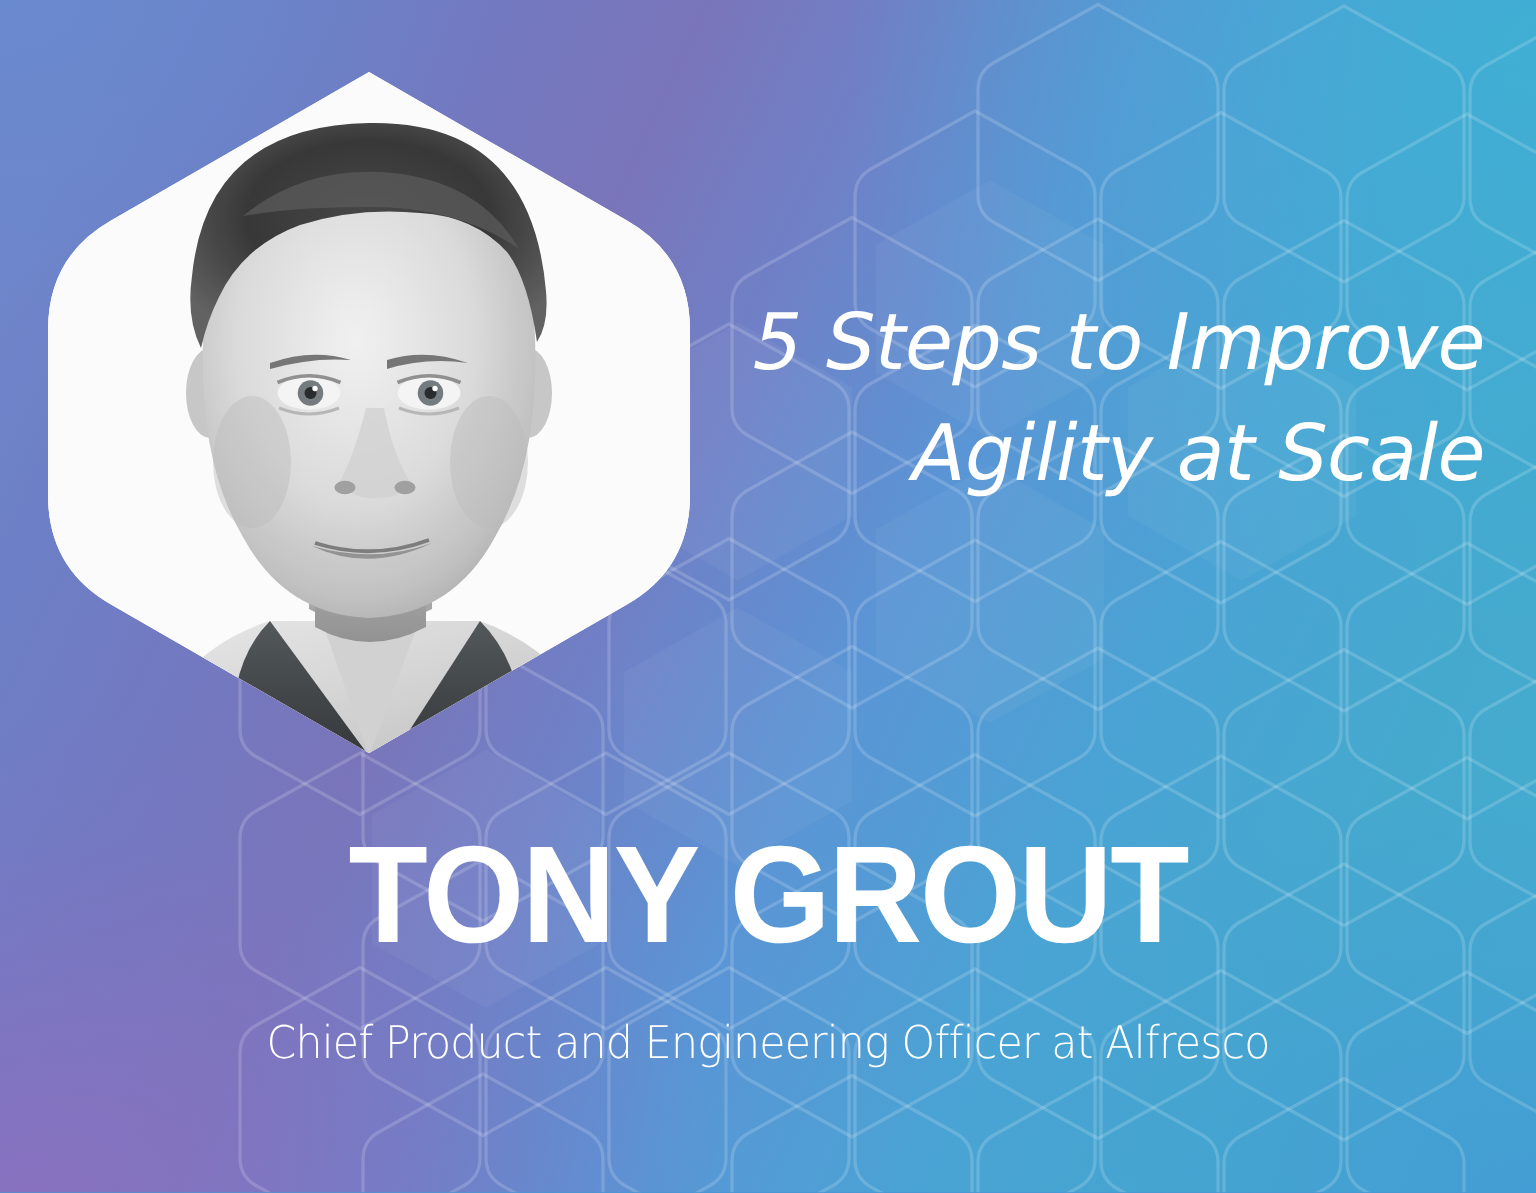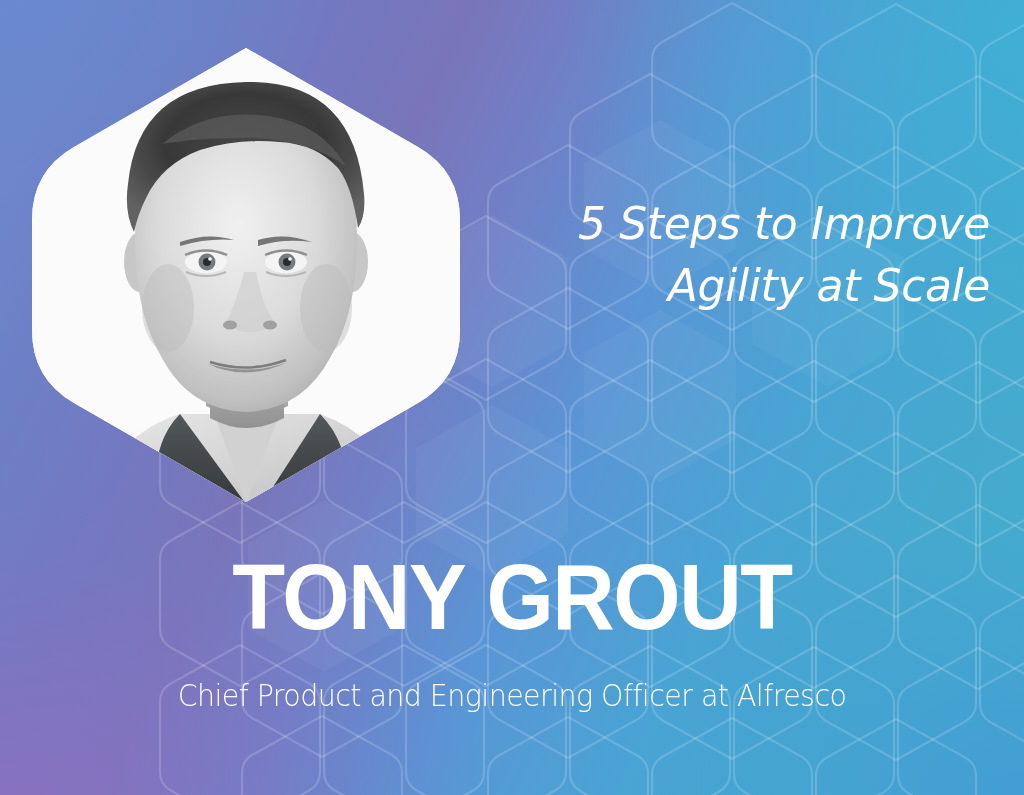--- a/index.html
+++ b/index.html
@@ -83,21 +83,21 @@
   .title {
     position:absolute;
     left:430px;
     top:193px;
     width:560px;
     text-align:right;
     color:#ffffff;
     font-family:"DejaVu Sans", sans-serif;
     font-style:italic;
     font-weight:300;
-    font-size:44px;
+    font-size:52px;
     line-height:1.42;
     letter-spacing:-0.4px;
     white-space:pre-line;
   }
 
   .speaker-name {
     position:absolute;
     left:0; right:0;
     top:551px;
     text-align:center;

